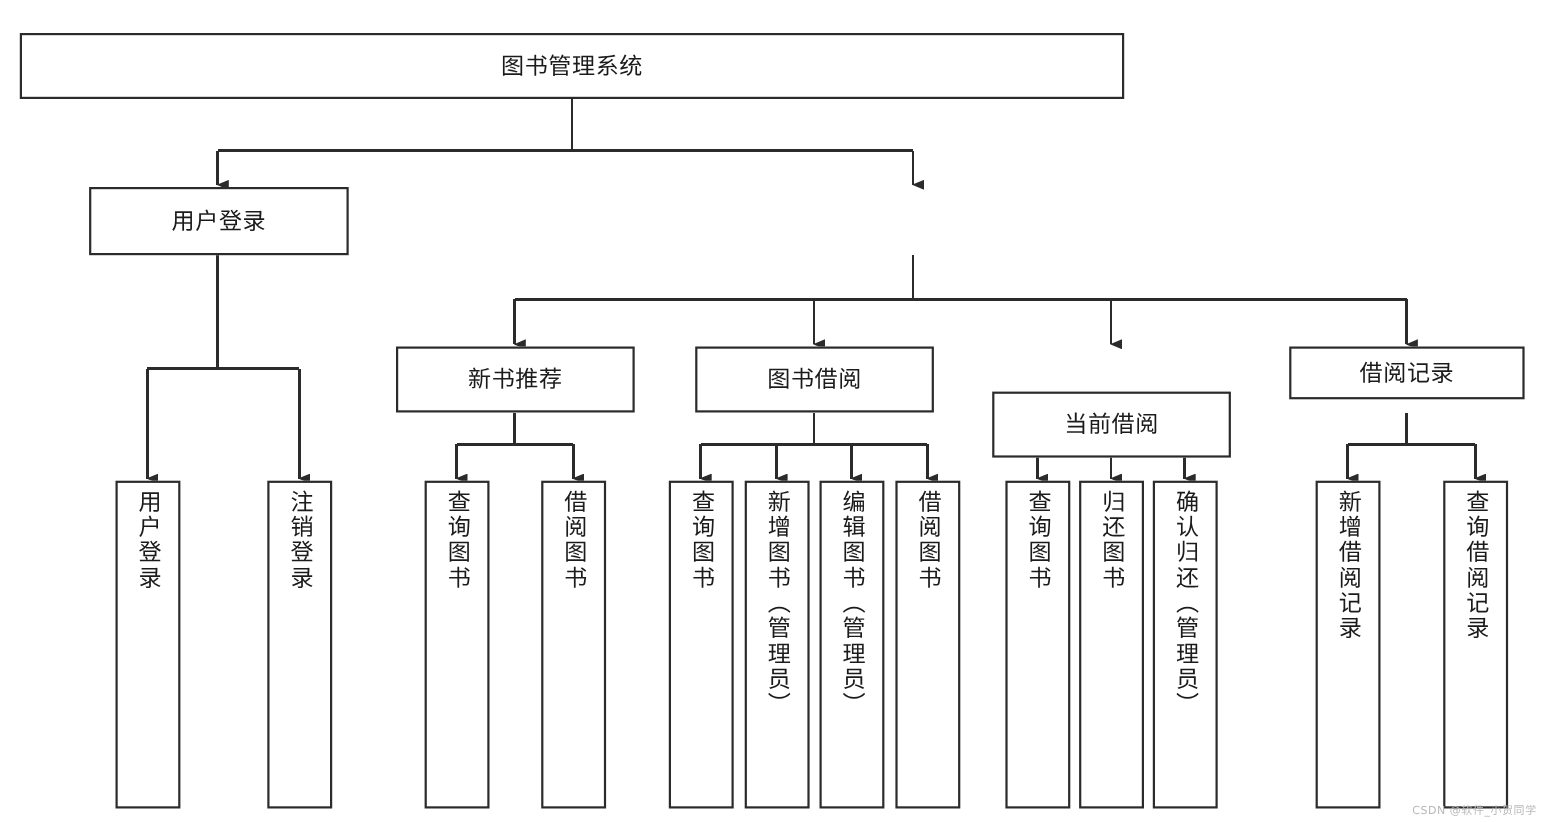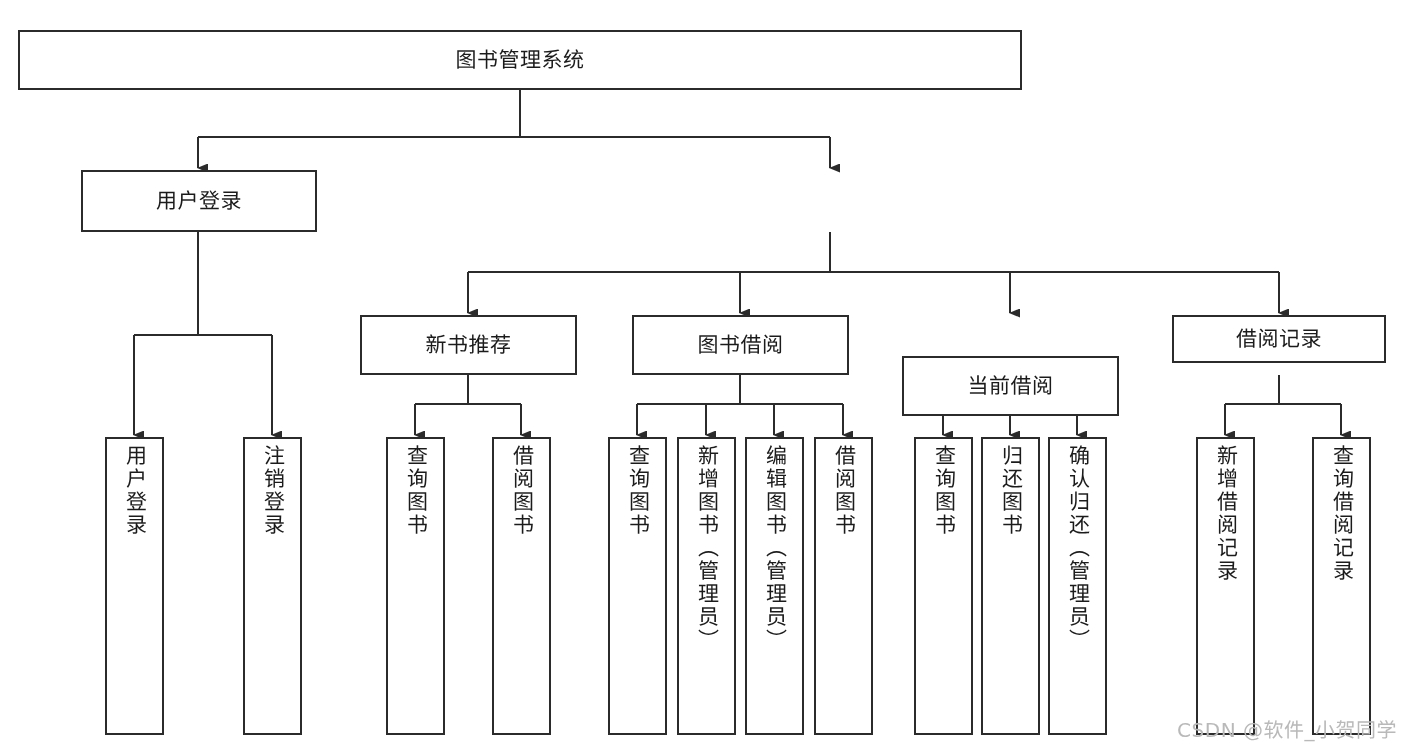--- a/index.html
+++ b/index.html
@@ -63,21 +63,21 @@
     font-size: 21px;
     line-height: 1.05;
     letter-spacing: 2px;
     white-space: nowrap;
     text-align: left;
   }
   #watermark {
     position: absolute;
     right: 8px;
     bottom: 4px;
-    font-size: 20px;
+    font-size: 10px;
     color: #b9b9b9;
     letter-spacing: 0.5px;
     z-index: 5;
     white-space: nowrap;
   }
 </style>
 </head>
 <body>
 
 <div id="diagram-root">

